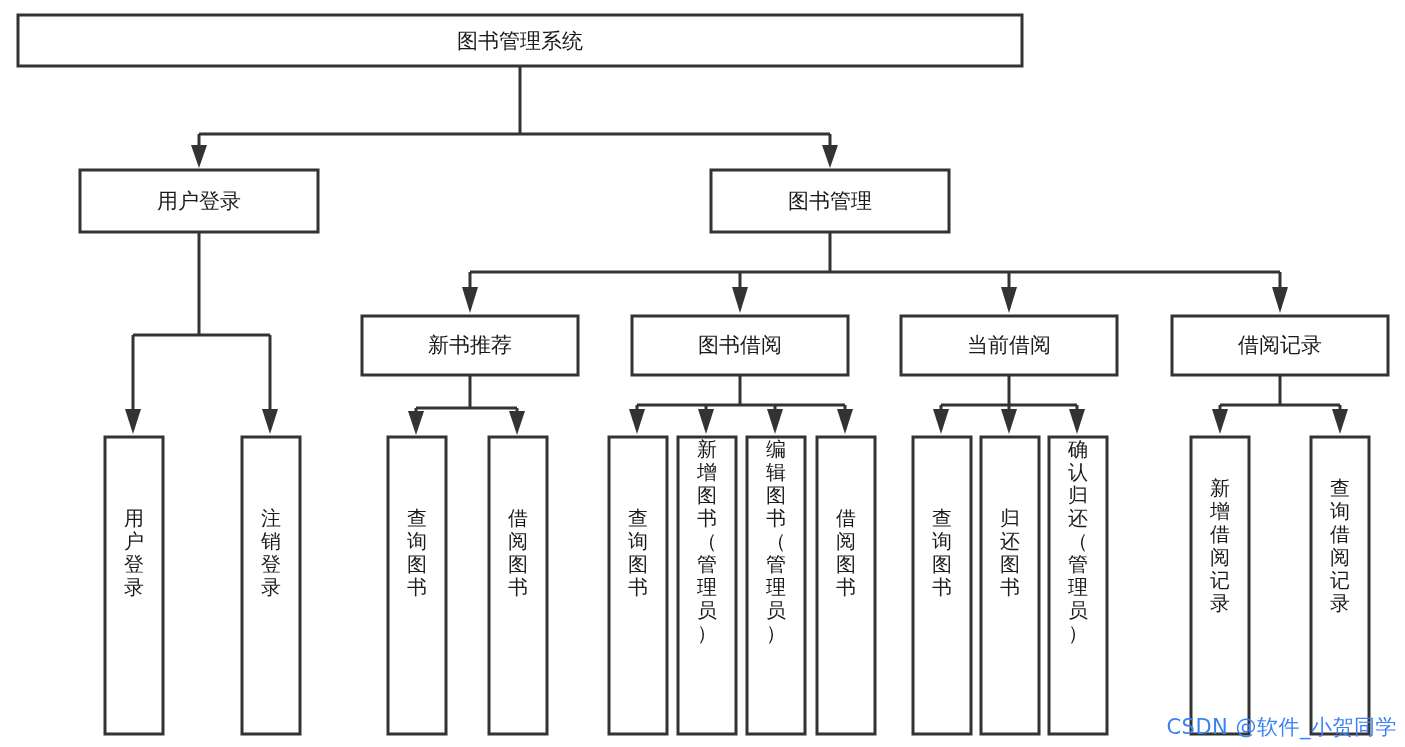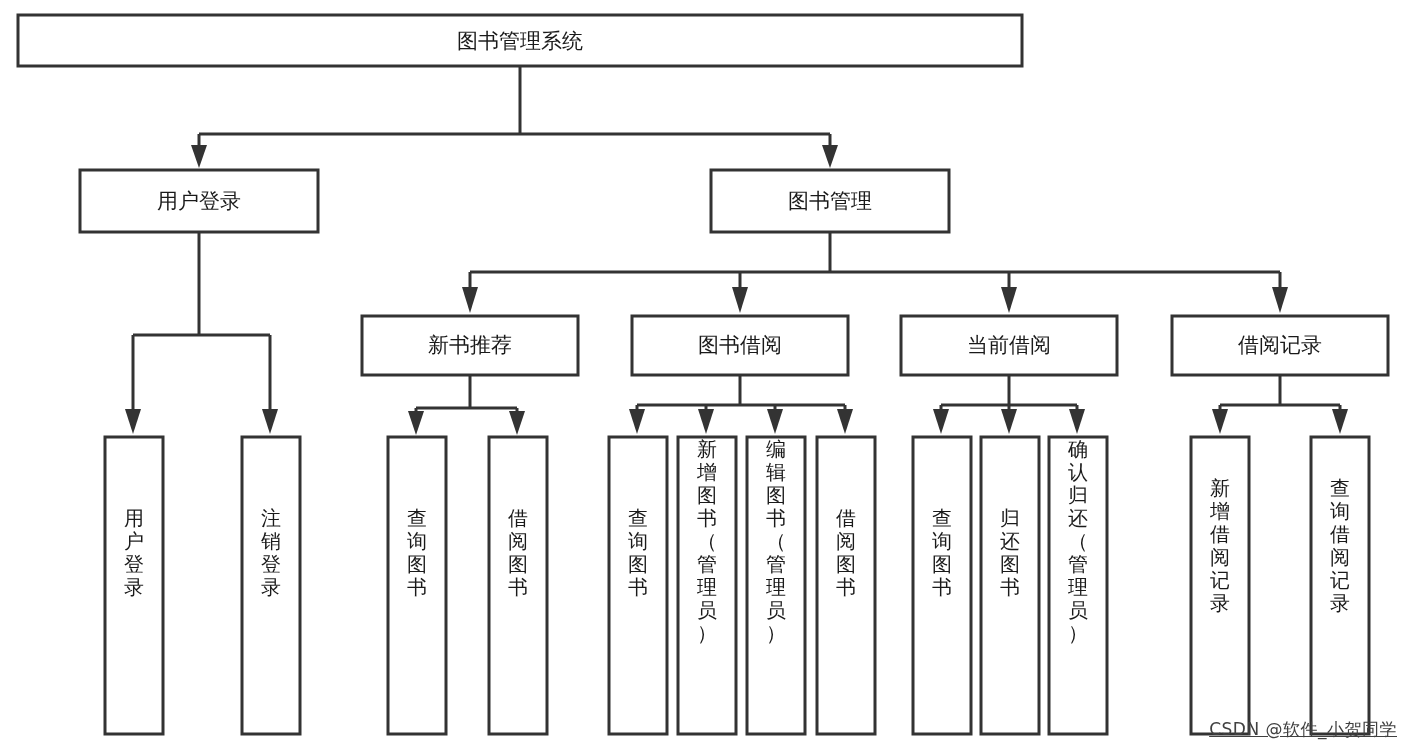--- a/index.html
+++ b/index.html
@@ -45,26 +45,25 @@
   }
   .arrow-head {
     fill: #333333;
     stroke: none;
   }
   .watermark {
     position: absolute;
     right: 8px;
     bottom: 6px;
     font-family: "DejaVu Sans", "Liberation Sans", sans-serif;
-    font-size: 17px;
-    color: #404040;
+    font-size: 21px;
+    color: #3b82f6;
     letter-spacing: 0.5px;
     white-space: nowrap;
     user-select: none;
-    text-decoration: underline;
   }
 </style>
 </head>
 <body>
 
 <svg id="diagram" viewBox="0 0 1405 747" xmlns="http://www.w3.org/2000/svg">
 
   <g>
     <path class="connector" d="M 520 66 L 520 134"></path>
     <path class="connector" d="M 199 134 L 830 134"></path>

